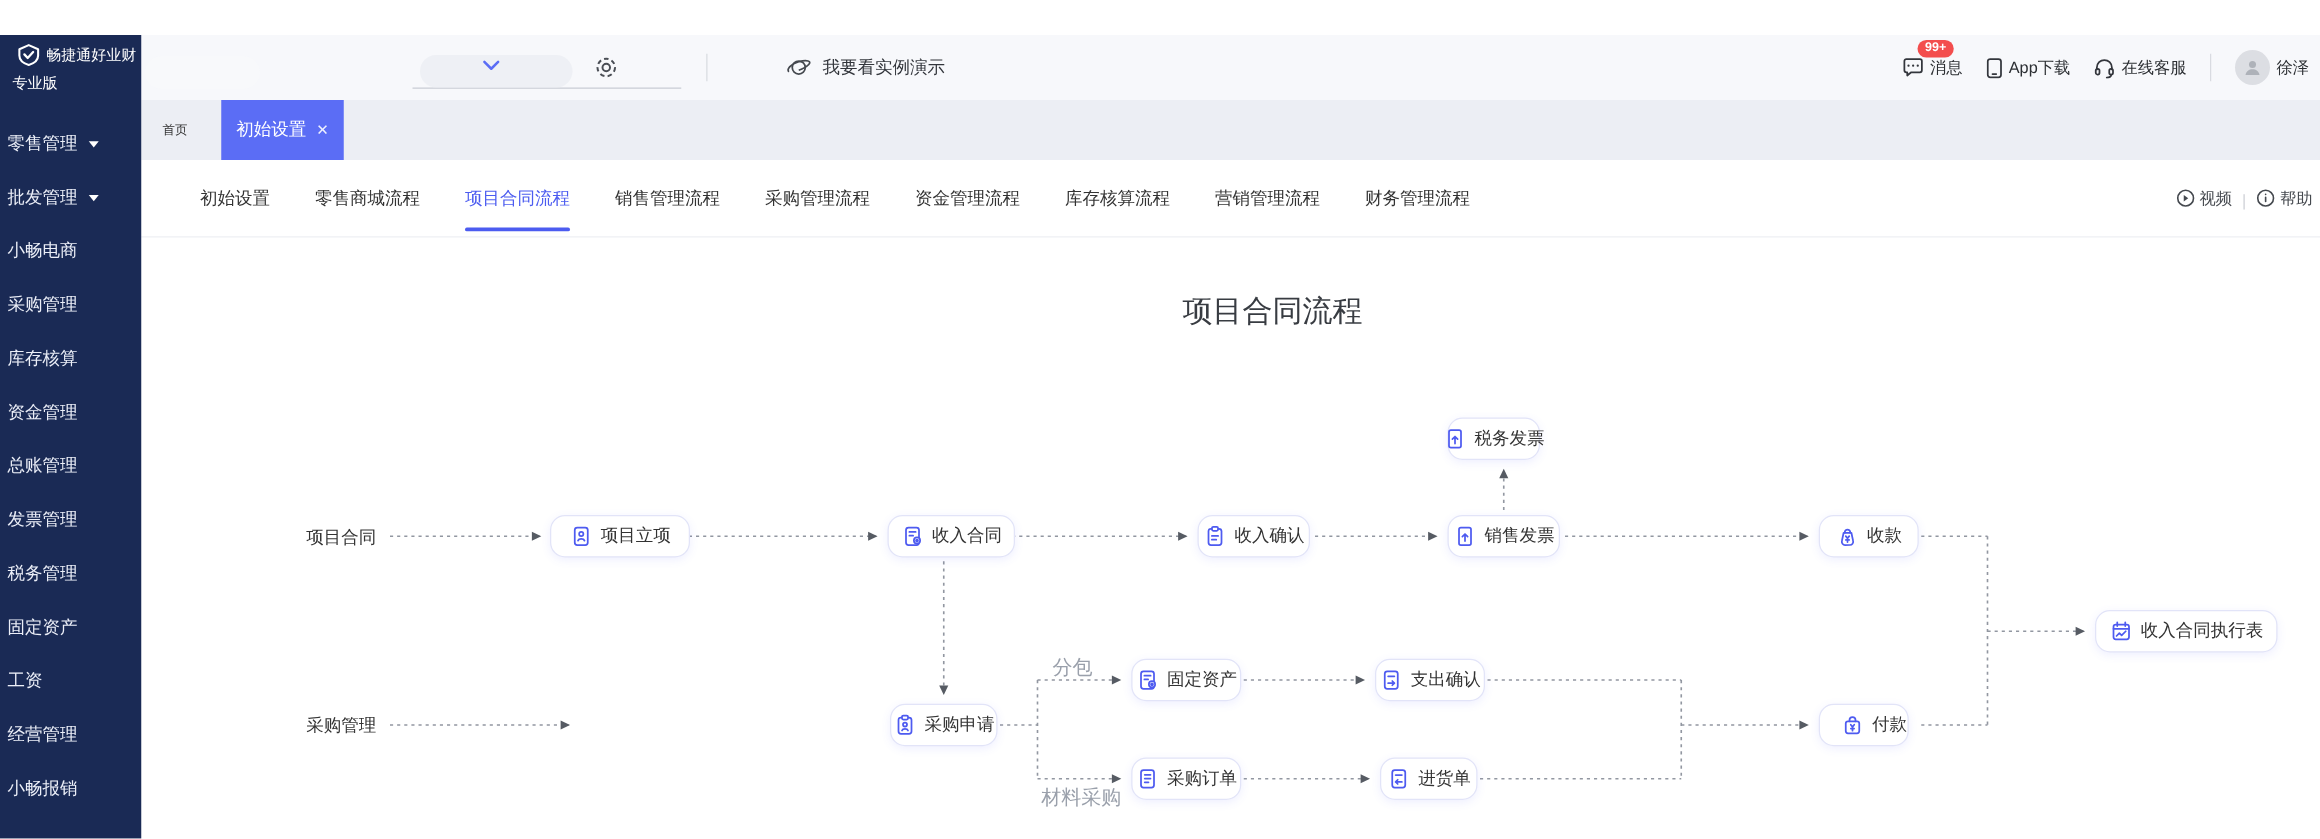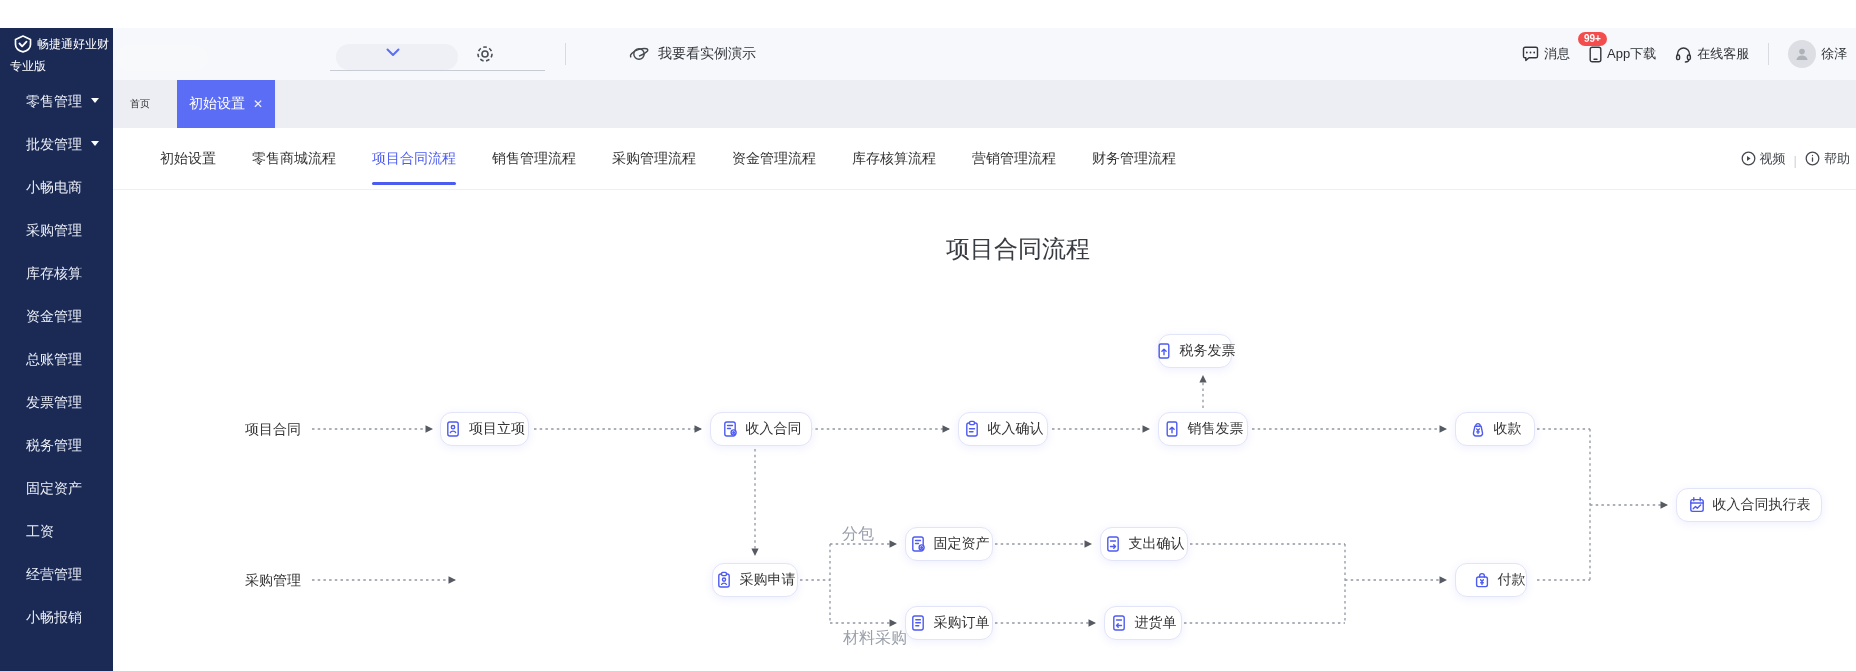--- a/index.html
+++ b/index.html
@@ -13,21 +13,21 @@
   .r1 { left:116px; top:45px; width:92px; height:26px; background:rgba(248,249,251,.93); }
   .r2 { left:223px; top:16px; width:122px; height:26px; background:rgba(236,238,243,.85); }
   .input-underline { position:absolute; left:217px; top:42px; width:215px; height:1px; background:#c9ccd5; }
   .hicon { position:absolute; display:flex; align-items:center; justify-content:center; cursor:pointer; }
   .hdivider { position:absolute; width:1px; height:22px; background:#d9dbe1; top:15px; }
   .demo { position:absolute; left:515px; top:0; height:52px; display:flex; align-items:center; gap:8px;
           font-size:14px; color:#32353b; cursor:pointer;font-family:Liberation Serif, serif; }
   .hright { position:absolute; left:1409px; top:0; height:52px; display:flex; align-items:center; gap:19px; }
   .hitem { position:relative; display:flex; align-items:center; gap:5px; font-size:13px; color:#2c2f33; cursor:pointer; white-space:nowrap; }
   .badge { position:absolute; top:-13px; left:12px; background:#f34d4d; color:#fff; font-size:10px; line-height:14px;
-           padding:0 6px; border-radius:8px; font-weight:bold;margin-left:44px; }
+           padding:0 6px; border-radius:8px; font-weight:bold; }
   .avatar { width:28px; height:28px; border-radius:50%; background:#dcdee3; display:flex; align-items:center; justify-content:center; }
   .uname { font-size:13px; color:#2c2f33; }
 
   
   .tabstrip { position:absolute; left:113px; right:0; top:80px; height:48px; background:#eceef4; }
   .tab-home { position:absolute; left:17px; top:0; height:48px; display:flex; align-items:center; font-size:10px; color:#333; cursor:pointer;font-family:Liberation Serif, serif; }
   .tab-active { position:absolute; left:64px; top:0; height:48px; padding:0 12px; display:flex; align-items:center; gap:8px;
                 background:#5b6df5; color:#fff; font-size:14px; cursor:pointer; }
   .tab-x { font-size:12px; color:rgba(255,255,255,.9); cursor:pointer; }
 
@@ -52,21 +52,21 @@
            box-shadow:0 2px 8px rgba(84,98,255,.10); display:flex; align-items:center; justify-content:center;
            gap:7px; font-size:14px; color:#333; cursor:pointer; white-space:nowrap; }
   .fic { width:18px; height:18px; display:flex; }
 
   
   .sidebar { position:absolute; left:0; top:28px; bottom:0; width:113px; background:#1a2a55; overflow:hidden; }
   .logo-row { position:absolute; left:13px; top:6px; display:flex; align-items:center; gap:4px; }
   .logo-title { font-size:12px; color:#fff; white-space:nowrap; }
   .logo-sub { position:absolute; left:10px; top:30px; font-size:12px; color:#fff; }
   .sitems { position:absolute; left:0; top:65px; right:0; }
-  .sitem { height:43px; display:flex; padding-left:26px; font-size:14px; color:#eceff8; cursor:pointer; }
+  .sitem { height:43px; display:flex; align-items:center; padding-left:6px; font-size:14px; color:#eceff8; cursor:pointer; }
   .caret { margin-left:9px; width:0; height:0; border:4px solid transparent; border-top:5px solid #fff; margin-top:5px; }
 </style>
 </head>
 <body>
 
 <div class="page">
 
   <div class="topbar">
     <div class="input-underline"></div>
     <div class="redact r2"></div>
@@ -196,23 +196,23 @@
     <path class="edge" d="M1184 623 H1345"></path>
     <path class="edge" d="M1345 544 V623"></path>
     <path class="edge" d="M1345 580 H1446" marker-end="url(#ah)"></path>
     <path class="edge" d="M1537 429 H1590"></path>
     <path class="edge" d="M1590 429 V580"></path>
     <path class="edge" d="M1537 580 H1590"></path>
     <path class="edge" d="M1590 505 H1667" marker-end="url(#ah)"></path>
   </svg>
 
   <div class="elabel" style="left:842px; top:524px;">分包</div>
-  <div class="elabel" style="left:833px; top:628px;margin-left:10px;">材料采购</div>
-
-  <div class="fnode" style="left:440px; top:412px; width:89px;font-family:Liberation Mono, monospace;">
+  <div class="elabel" style="left:833px; top:628px;">材料采购</div>
+
+  <div class="fnode" style="left:440px; top:412px; width:112px;font-family:Liberation Mono, monospace;">
     <span class="fic">
         <svg width="18" height="18" viewBox="0 0 18 18" fill="none" stroke="#4e5bf0" stroke-width="1.4" stroke-linecap="round" stroke-linejoin="round">
           <rect x="3.8" y="2" width="10.4" height="14" rx="2"></rect>
           <circle cx="9" cy="7.2" r="1.7"></circle>
           <path d="M6.4 12.5c.6-1.8 4.6-1.8 5.2 0"></path>
         </svg>
       </span>
     <span>项目立项</span>
   </div>
   <div class="fnode" style="left:710px; top:412px; width:102px;">

